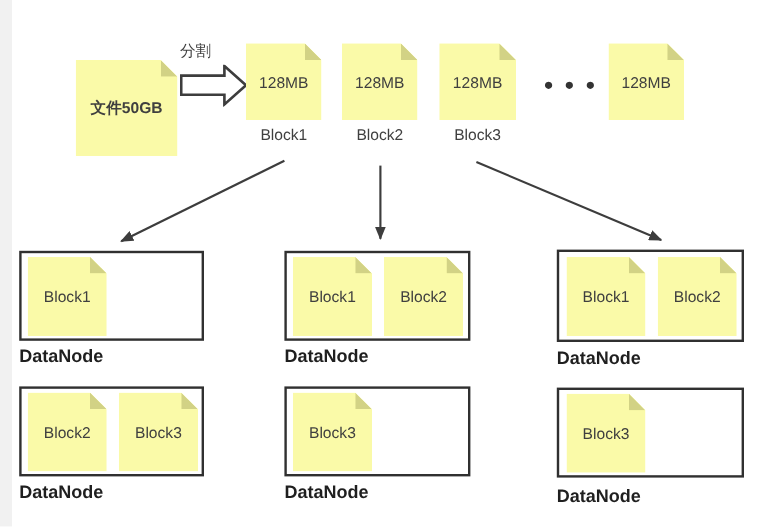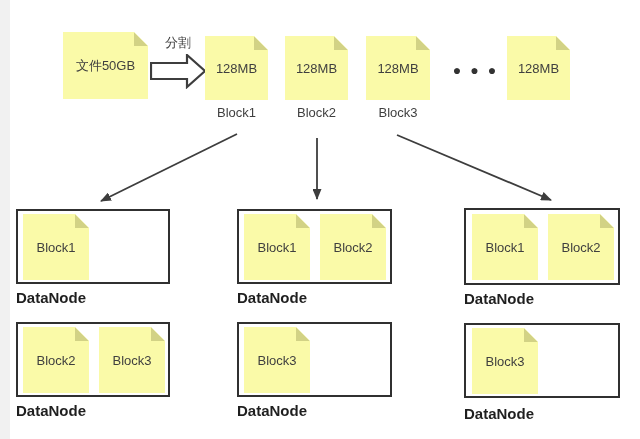--- a/index.html
+++ b/index.html
@@ -19,21 +19,21 @@
     background:var(--note_fold,#D2D285);
     clip-path:polygon(0 0,100% 100%,0 100%);
   }
   .note .note-label{
     position:relative;font-size:13px;color:var(--note_text,#3f3f3f);white-space:nowrap;
   }
   .block-tag{
     position:absolute;text-align:center;font-size:13px;color:var(--note_text,#3f3f3f);
   }
   .split-label{
-    position:absolute;text-align:center;font-size:13px;color:var(--note_text,#3f3f3f);
+    position:absolute;text-align:left;font-size:13px;color:var(--note_text,#3f3f3f);
   }
   svg.split-arrow{position:absolute;}
   svg.split-arrow polygon{fill:#ffffff;stroke:var(--arrow,#3d3d3d);stroke-width:2.2;stroke-linejoin:miter;}
   .dots{
     position:absolute;font-size:14px;letter-spacing:9px;color:#333;line-height:20px;text-align:center;
   }
   svg.arrows{position:absolute;left:0;top:0;pointer-events:none;}
   svg.arrows line{stroke:var(--arrow,#3d3d3d);stroke-width:1.8;}
   svg.arrows .arrowhead{fill:var(--arrow,#3d3d3d);}
   .dn-box{
@@ -45,21 +45,21 @@
     position:absolute;font-size:15px;font-weight:bold;color:var(--text_dark,#1f1f1f);
   }
 </style>
 </head>
 <body>
 
 <div class="canvas">
 
   <div class="gutter"></div>
 
-  <div class="note" style="left:63px;top:32px;width:85px;height:67px;">
+  <div class="note" style="left:63px;top:50px;width:85px;height:80px;font-weight:bold;">
     <span class="fold"></span>
     <span class="note-label">文件50GB</span>
   </div>
 
   <div class="split-label" style="left:150px;top:34px;width:56px;">分割</div>
   <svg class="split-arrow" style="left:150px;top:54px;" width="57" height="35" viewBox="0 0 57 35">
     <polygon points="1,9 37,9 37,1 55,17 37,33 37,25 1,25"></polygon>
   </svg>
 
   <div class="note" style="left:205px;top:36px;width:63px;height:64px;">

